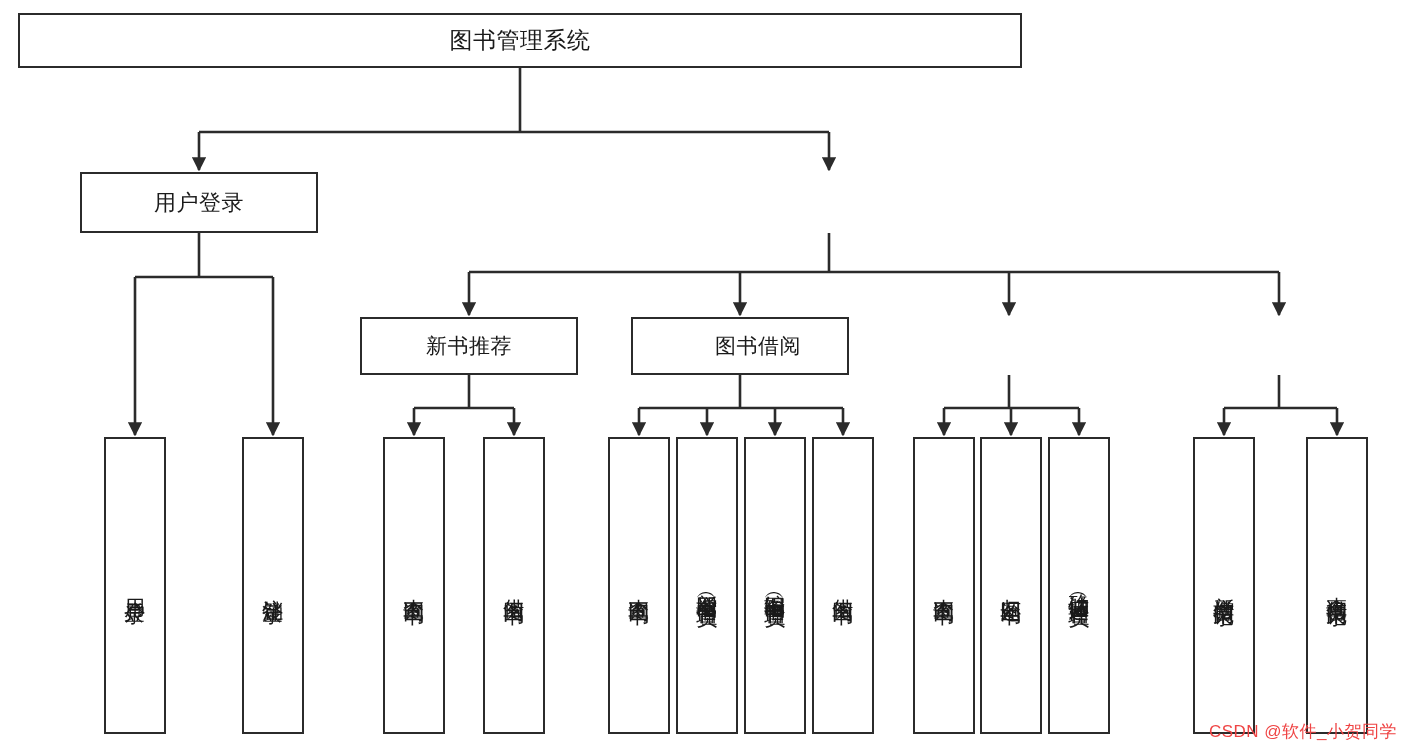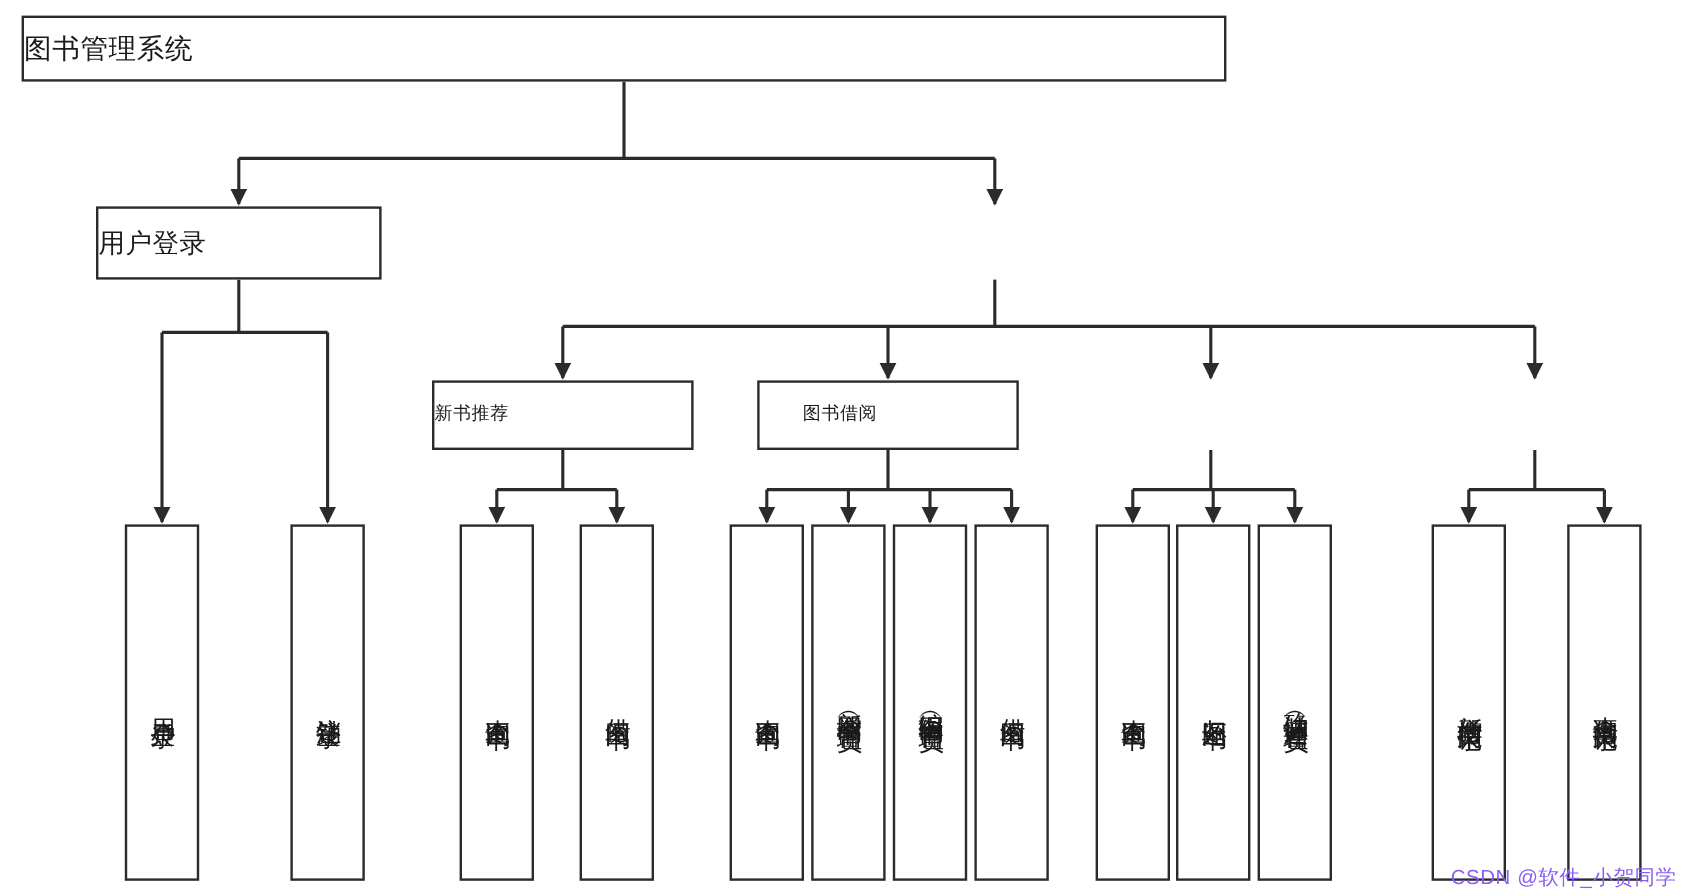--- a/index.html
+++ b/index.html
@@ -25,52 +25,53 @@
     height: 747px;
     pointer-events: none;
   }
   .node {
     position: absolute;
     box-sizing: border-box;
     background: #ffffff;
     border: 2px solid #2b2b2b;
     display: flex;
     align-items: center;
+    justify-content: center;
     z-index: 2;
   }
   .node .label {
     color: #1a1a1a;
     text-align: center;
     line-height: 1.15;
     letter-spacing: 0.5px;
     white-space: nowrap;
   }
   .node.root .label { font-size: 23px; }
   .node.level2 .label { font-size: 22px; }
-  .node.level3 .label { font-size: 15px; font-family: Liberation Serif, serif; }
+  .node.level3 .label { font-size: 21px; }
   .node.leaf {
     align-items: center;
     justify-content: center;
     padding: 4px 0;
   }
   .node.leaf .label {
     font-size: 21px;
     writing-mode: vertical-rl;
     text-orientation: upright;
     line-height: 1.32;
     letter-spacing: 2px;
     white-space: normal;
     max-height: 100%;
   }
   #watermark {
     position: absolute;
     right: 8px;
     bottom: 4px;
     font-size: 17px;
-    color: #8b5cf6;
+    color: #ef4444;
     z-index: 5;
     white-space: nowrap;
     letter-spacing: 0.5px;
   }
 </style>
 </head>
 <body>
 
 <div id="diagram-root">
 

